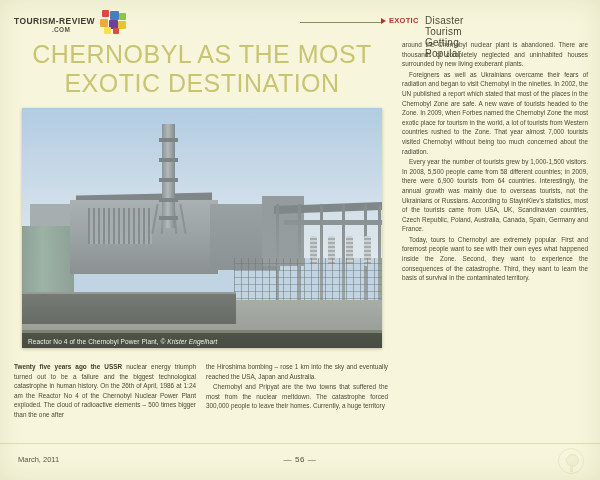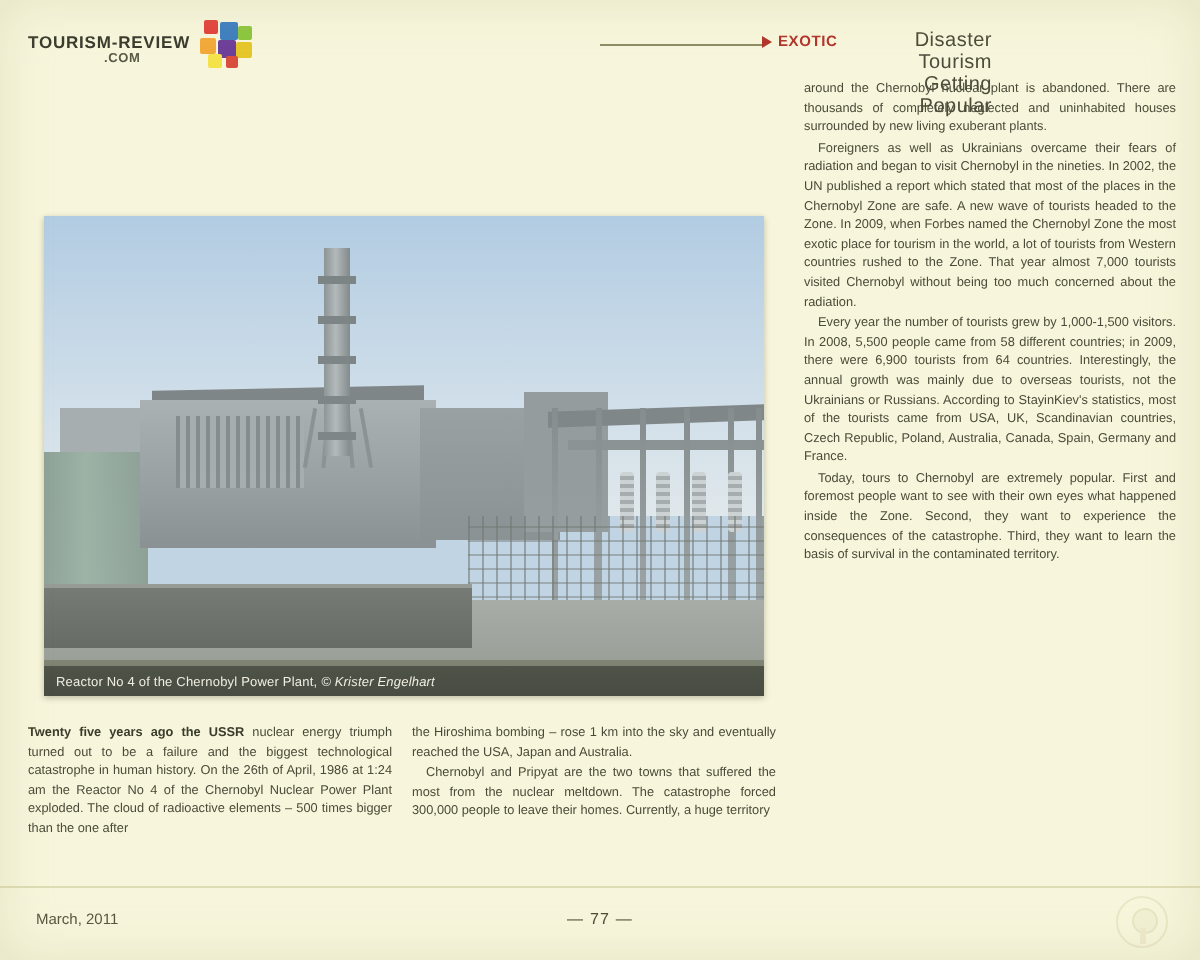--- a/index.html
+++ b/index.html
@@ -10,21 +10,21 @@
   }
   .page {
     position: relative;
     width: 600px; height: 480px;
     background: #f7f6dc;
     overflow: hidden;
   }
   
   .topbar {
     position: absolute; left: 0; top: 0;
-    width: 496px; height: 36px; text-align: right;
+    width: 496px; height: 36px;
   }
   .logo {
     position: absolute; left: 14px; top: 10px;
     width: 140px; height: 26px;
   }
   .logo-word {
     position: absolute; left: 0; top: 6px;
     font-size: 8.5px; font-weight: bold; letter-spacing: .4px;
     color: #3a3a2e;
     font-family: "Liberation Sans", sans-serif;
@@ -296,20 +296,21 @@
           <i class="sq8"></i>
       </span>
     </div>
 
     <div class="header-rule"></div>
     <div class="header-arrow"></div>
     <span class="header-kicker">EXOTIC</span>
     <span class="header-title">Disaster Tourism Getting Popular</span>
   </div>
 
+  <h1 class="article-title">CHERNOBYL AS THE MOST EXOTIC DESTINATION</h1>
 
   <div class="photo">
     <div class="sky"></div>
 
     <div class="bld-grey-l"></div>
     <div class="bld-green"></div>
 
     <div class="sarc-roof"></div>
     <div class="sarcophagus"></div>
     <div class="sarc-ribs"></div>
@@ -371,17 +372,17 @@
 
   <div class="col col-right">
     <p class="noind">around the Chernobyl nuclear plant is abandoned. There are thousands of completely neglected and uninhabited houses surrounded by new living exuberant plants.</p>
     <p>Foreigners as well as Ukrainians overcame their fears of radiation and began to visit Chernobyl in the nineties. In 2002, the UN published a report which stated that most of the places in the Chernobyl Zone are safe. A new wave of tourists headed to the Zone. In 2009, when Forbes named the Chernobyl Zone the most exotic place for tourism in the world, a lot of tourists from Western countries rushed to the Zone. That year almost 7,000 tourists visited Chernobyl without being too much concerned about the radiation.</p>
     <p>Every year the number of tourists grew by 1,000-1,500 visitors. In 2008, 5,500 people came from 58 different countries; in 2009, there were 6,900 tourists from 64 countries. Interestingly, the annual growth was mainly due to overseas tourists, not the Ukrainians or Russians. According to StayinKiev's statistics, most of the tourists came from USA, UK, Scandinavian countries, Czech Republic, Poland, Australia, Canada, Spain, Germany and France.</p>
     <p>Today, tours to Chernobyl are extremely popular. First and foremost people want to see with their own eyes what happened inside the Zone. Second, they want to experience the consequences of the catastrophe. Third, they want to learn the basis of survival in the contaminated territory.</p>
   </div>
 
   <div class="footer-rule"></div>
   <span class="footer-date">March, 2011</span>
-  <span class="footer-page">— 77 —</span>
+  <span class="footer-page">— 56 —</span>
   <span class="footer-mark"></span>
 
   <div class="edge-shadow"></div>
 </div>
 
 </body></html>

